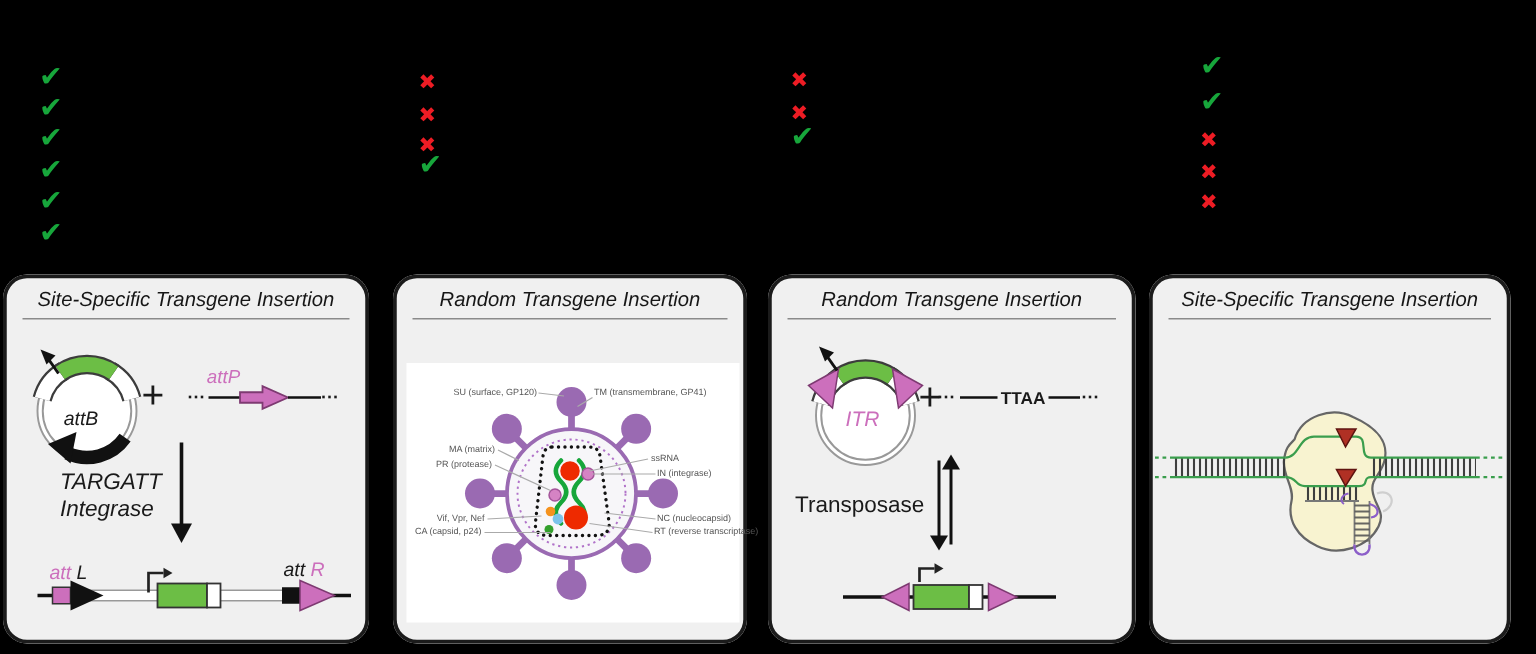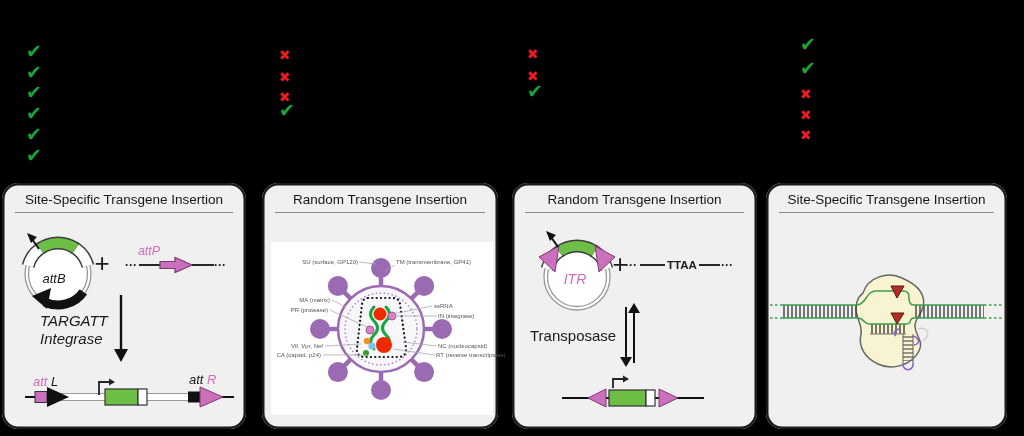--- a/index.html
+++ b/index.html
@@ -7,21 +7,21 @@
          font-family:"Liberation Sans",sans-serif;}
   
   .marks-layer{position:absolute;left:0;top:0;width:1024px;height:183px;}
   .mark{position:absolute;line-height:1;font-family:"DejaVu Sans",sans-serif;}
   .mark.check{font-size:19px;color:var(--check-green);}
   .mark.cross{font-size:14px;font-weight:bold;color:var(--cross-red);}
   
   .panel{position:absolute;top:183px;height:246px;background:var(--panel-bg);
          border-radius:16px;box-shadow:inset 0 0 0 2.5px var(--panel-border);}
   .panel-title{position:relative;z-index:2;margin:9px 10px 0;text-align:center;white-space:nowrap;
-               font-size:13.5px;color:var(--title-ink);}
+               font-size:13.5px;color:var(--title-ink);font-style:italic;}
   .panel-rule{position:relative;z-index:2;height:0;border-top:1px solid var(--rule-gray);margin:5px 13px 0;}
   .diagram{position:absolute;left:0;top:0;z-index:1;}
   svg text{font-family:"Liberation Sans",sans-serif;}
   .it{font-style:italic;}
   .ink{fill:#1a1a1a;}
   .pinktx{fill:var(--pink);}
   
   .virus-inset{position:absolute;left:9px;top:59px;width:222px;height:173px;background:#fff;z-index:0;}
   .vlabel{position:absolute;z-index:2;font-size:6px;line-height:1.1;color:var(--label-gray);white-space:nowrap;}
 </style>

